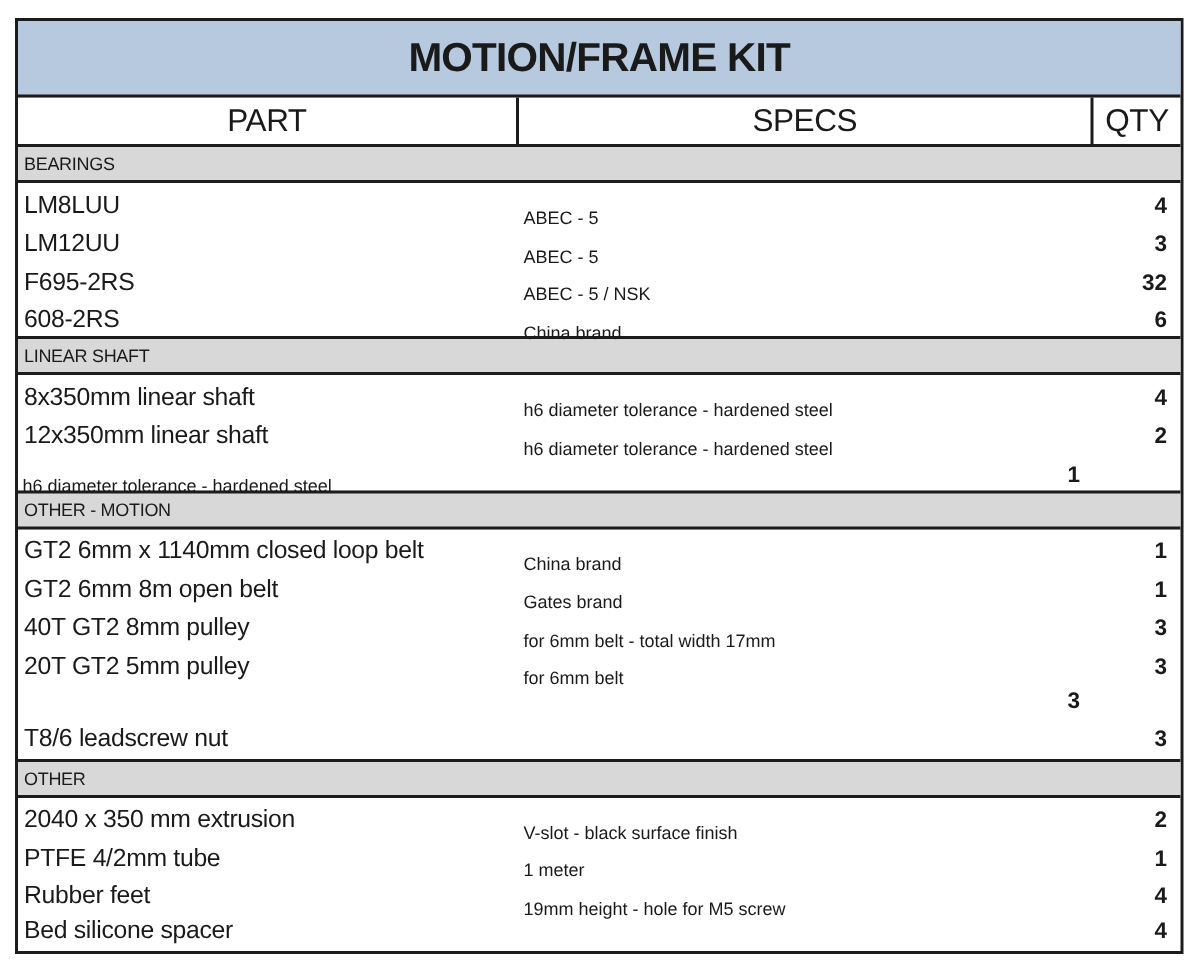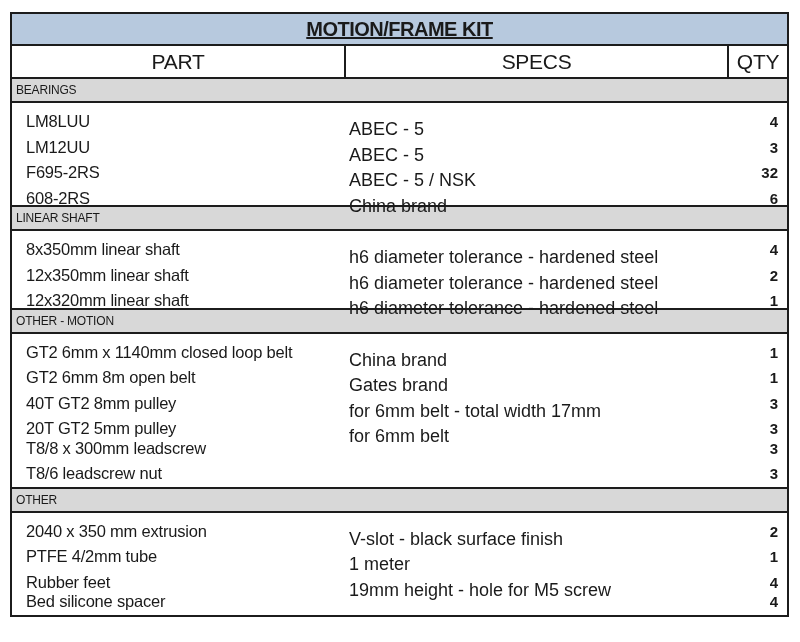--- a/index.html
+++ b/index.html
@@ -11,25 +11,25 @@
   *{box-sizing:border-box;margin:0;padding:0;}
   html,body{width:800px;height:642px;background:#ffffff;overflow:hidden;}
   body{font-family:"Liberation Sans","DejaVu Sans",sans-serif;color:var(--text);}
 
   .bom-table{
     position:absolute;left:10px;top:12px;width:779px;
     border:2px solid var(--border);
     background:#ffffff;
   }
   .title-row{
-    height:32px;
+    height:51px;
     background:var(--title-bg);
     border-bottom:2px solid var(--border);
     display:flex;align-items:center;justify-content:center;
-    font-size:20px;font-weight:700;letter-spacing:-0.5px;text-decoration:underline;
+    font-size:27px;font-weight:700;letter-spacing:-0.5px;
   }
   .grid-row{
     display:grid;
     grid-template-columns:334px 383px 1fr;
     text-align:right;
   }
   .head-row{
     height:31px;
     font-size:21px;letter-spacing:-0.3px;
   }
@@ -52,26 +52,26 @@
   .data-row{
     height:25.5px;
     align-items:center;
   }
   .data-row .cell{
     display:flex;align-items:center;
     white-space:nowrap;
     overflow:visible;
   }
   .data-row .cell.part{
-    padding-left:14px;
+    padding-left:4px;
     font-size:16.5px;letter-spacing:-0.2px;
   }
   .data-row .cell.specs{
     padding-left:3px;
-    font-size:18px;
+    font-size:12px;
     margin-top:16px;
   }
   .data-row .cell.qty,
   .head-row .cell.qty{
     justify-content:flex-end;
     padding-right:9px;
   }
   .head-row .cell.qty{justify-content:center;padding-right:0;}
   .data-row .cell.qty{
     font-size:15px;font-weight:700;
@@ -132,21 +132,20 @@
     <div class="cell qty">4</div>
   </div>
 
   <div class="grid-row data-row">
     <div class="cell part">12x350mm linear shaft</div>
     <div class="cell specs">h6 diameter tolerance - hardened steel</div>
     <div class="cell qty">2</div>
   </div>
 
   <div class="grid-row data-row">
-    <div class="cell part">12x320mm linear shaft</div>
     <div class="cell specs">h6 diameter tolerance - hardened steel</div>
     <div class="cell qty">1</div>
   </div>
 </div>
   </div>
 
   <div class="section">
     <div class="section-header">
       <span class="section-name">OTHER - MOTION</span>
     </div>
@@ -169,21 +168,20 @@
     <div class="cell qty">3</div>
   </div>
 
   <div class="grid-row data-row">
     <div class="cell part">20T GT2 5mm pulley</div>
     <div class="cell specs">for 6mm belt</div>
     <div class="cell qty">3</div>
   </div>
 
   <div class="grid-row data-row">
-    <div class="cell part">T8/8 x 300mm leadscrew</div>
     <div class="cell specs"></div>
     <div class="cell qty">3</div>
   </div>
 
   <div class="grid-row data-row">
     <div class="cell part">T8/6 leadscrew nut</div>
     <div class="cell specs"></div>
     <div class="cell qty">3</div>
   </div>
 </div>

